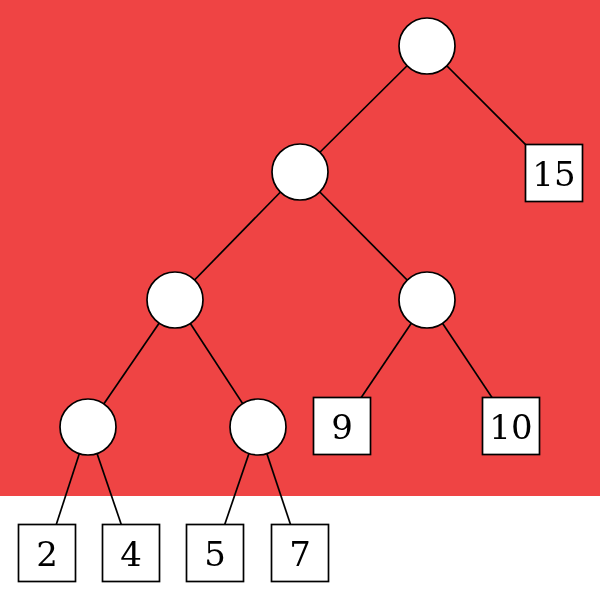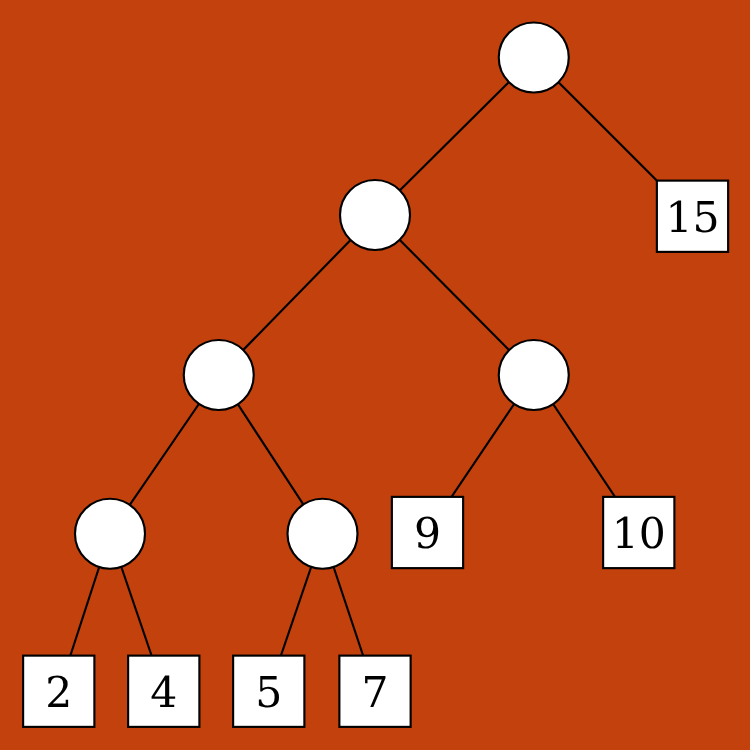--- a/index.html
+++ b/index.html
@@ -9,22 +9,22 @@
   }
   body {
     width: 600px;
     height: 600px;
     overflow: hidden;
     font-family: "DejaVu Serif", "Liberation Serif", serif;
   }
   #diagram-root {
     position: relative;
     width: 600px;
-    height: 600px;
-    background: #c2410c;
+    height: 496px;
+    background: #ef4444;
   }
   #diagram-root svg {
     display: block;
   }
   .leaf-label {
     font-family: "DejaVu Serif", "Liberation Serif", serif;
   }
 </style>
 </head>
 <body>

